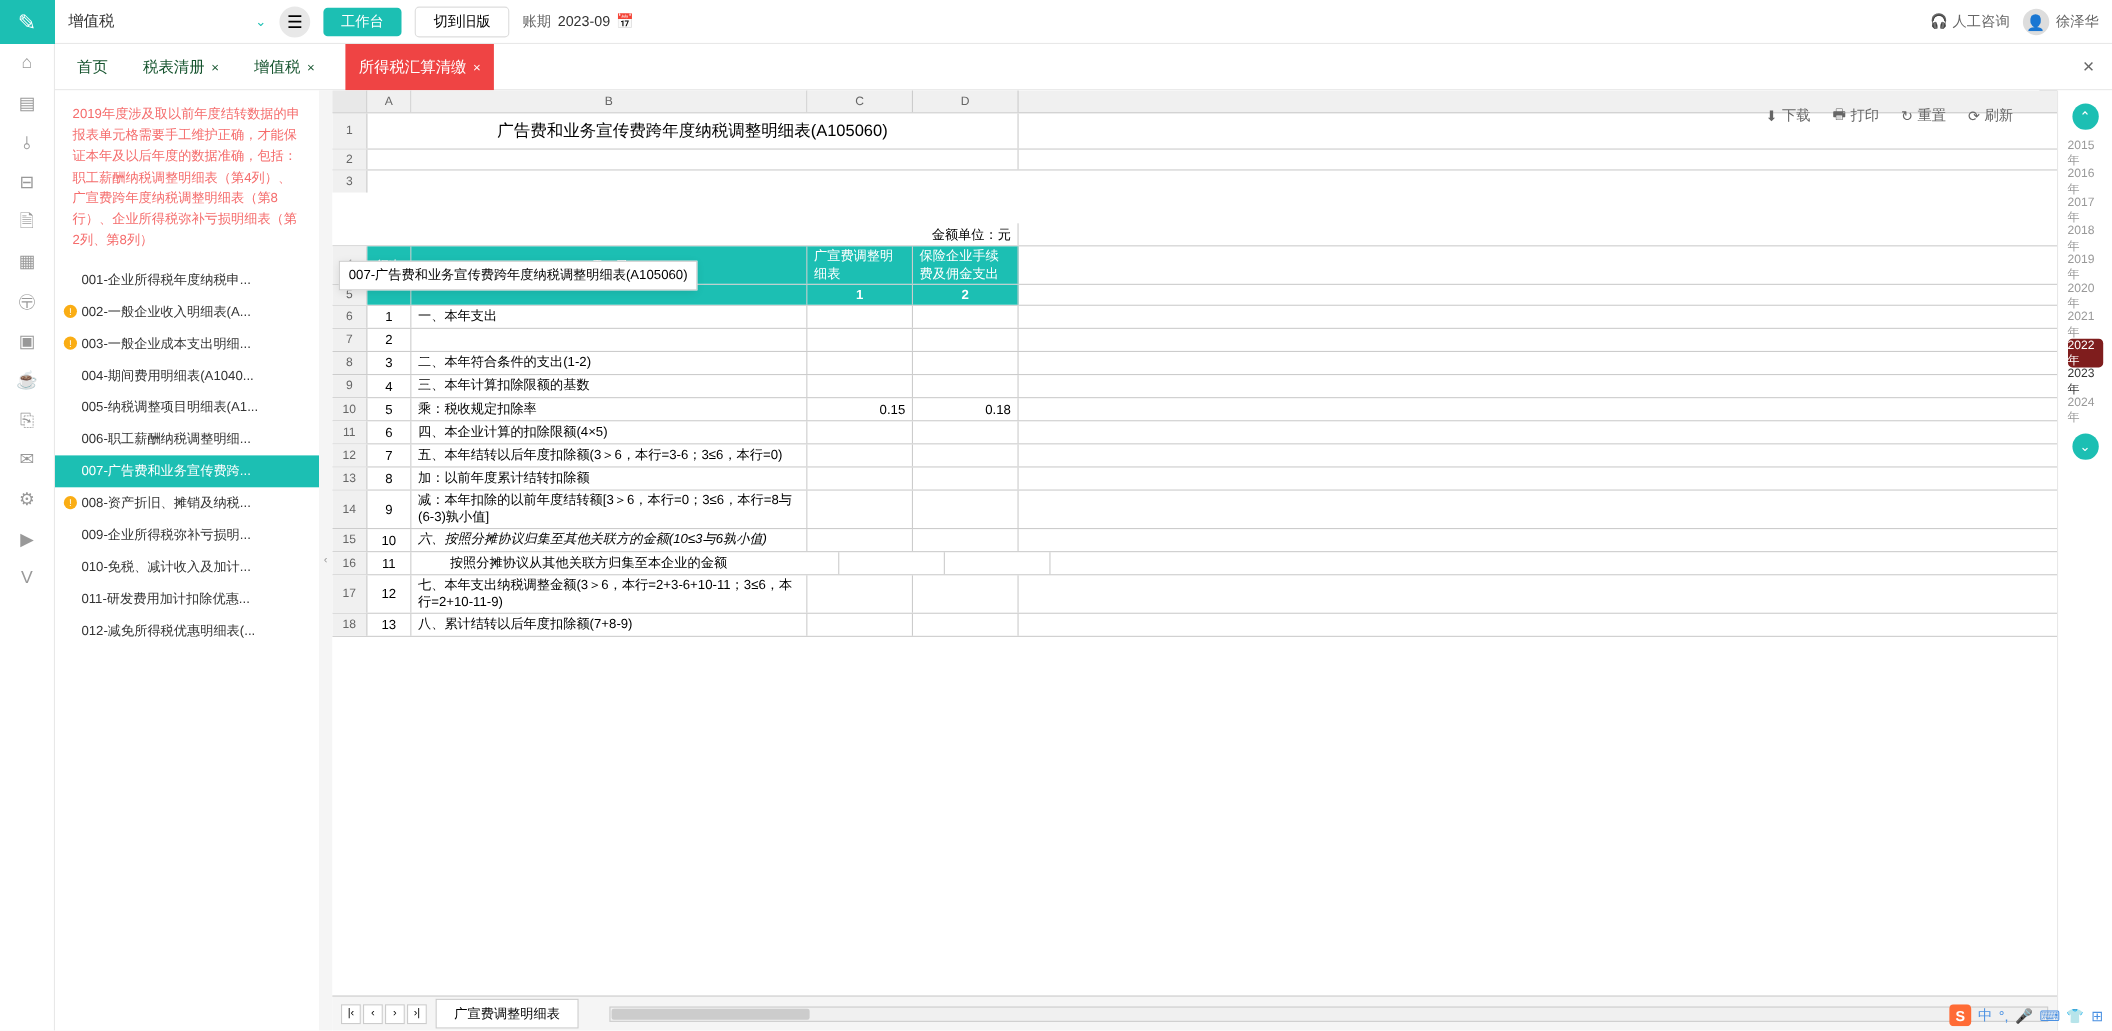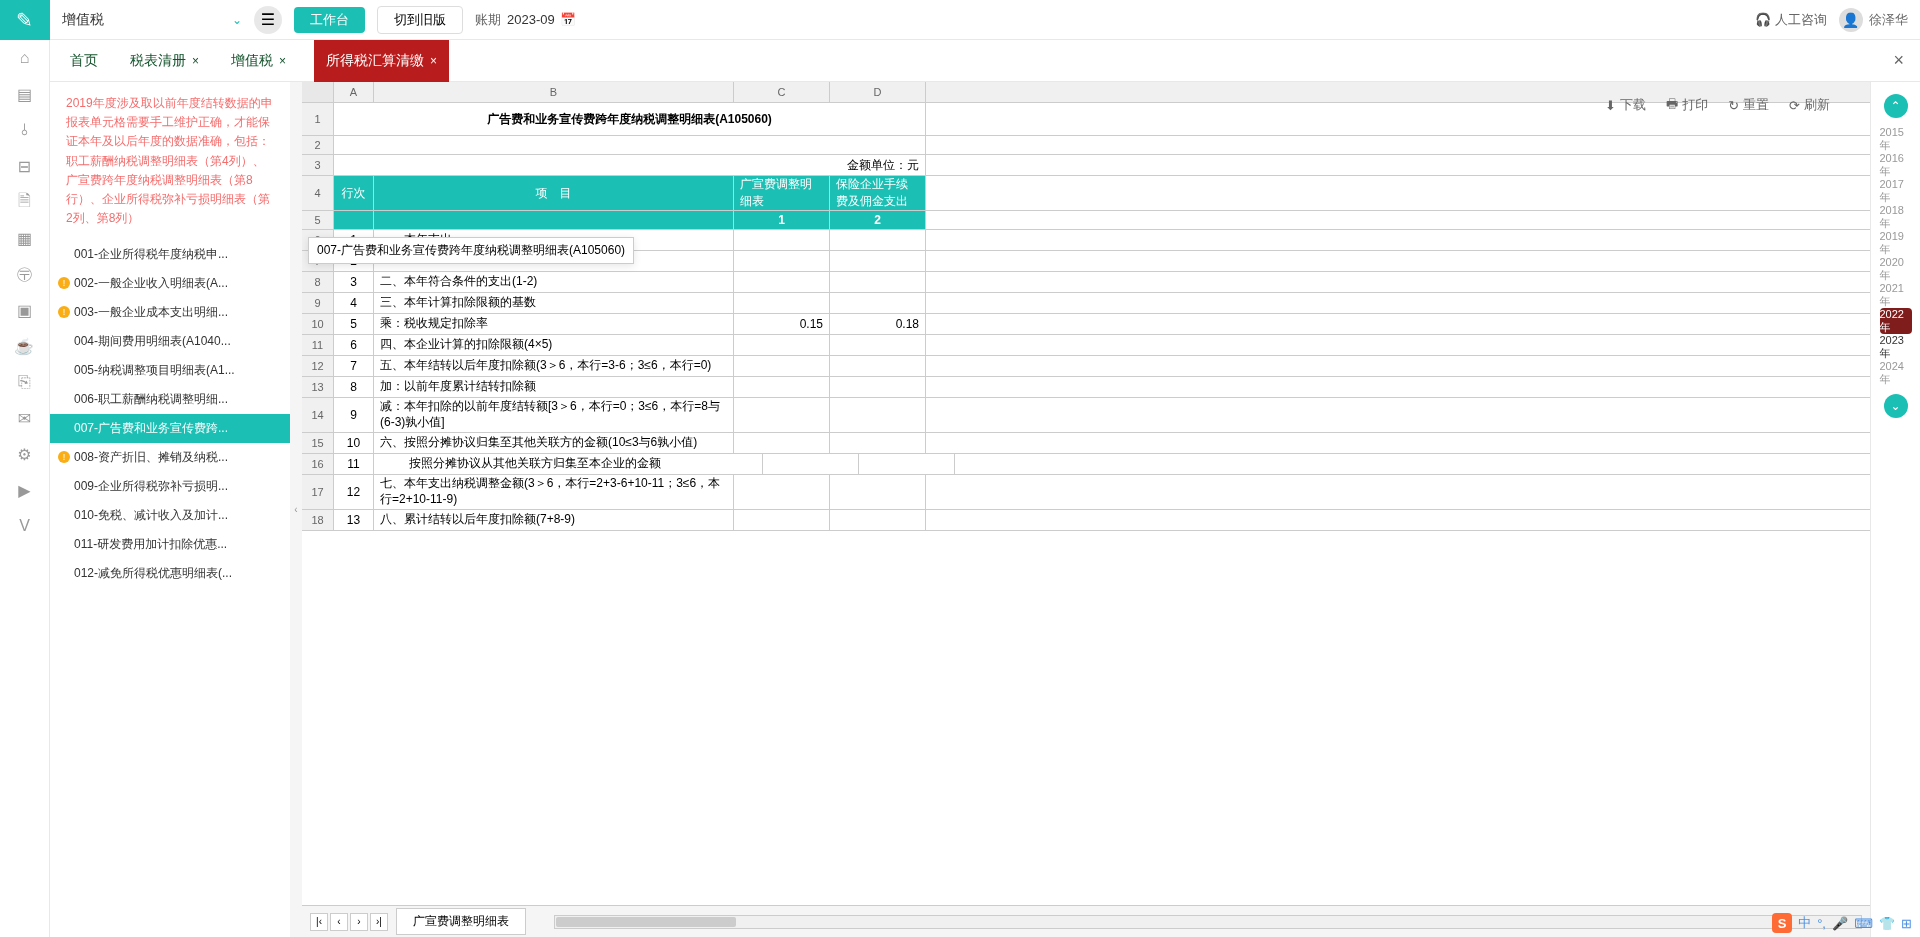--- a/index.html
+++ b/index.html
@@ -17,21 +17,21 @@
 .btn-primary{background:#1cbfb3;color:#fff;border:none}
 .btn-circle{width:28px;height:28px;border-radius:50%;background:#e8e8e8;display:flex;align-items:center;justify-content:center;cursor:pointer}
 .period{display:flex;align-items:center;gap:6px;font-size:13px;color:#666}
 .period-val{color:#333}
 .period-icon{color:#1cbfb3}
 .top-right{margin-left:auto;display:flex;align-items:center;gap:12px;font-size:13px;color:#666}
 .user{display:flex;align-items:center;gap:6px}
 .avatar{width:24px;height:24px;border-radius:50%;background:#ddd;display:flex;align-items:center;justify-content:center;color:#999;font-size:14px}
 .tabs{height:42px;display:flex;align-items:center;border-bottom:1px solid #e8e8e8;padding:0 16px;gap:24px;position:relative}
 .tab{display:flex;align-items:center;gap:6px;font-size:14px;color:#14532d;cursor:pointer;padding:0 4px;height:42px}
-.tab.active{background:#b91c1c;color:#fff;padding:0 12px}
+.tab.active{background:#ef4444;color:#fff;padding:0 12px}
 .tab-close{font-size:12px;cursor:pointer}
 .tabs-close{position:absolute;right:16px;font-size:18px;color:#666;cursor:pointer}
 .content{flex:1;display:flex;overflow:hidden}
 .left-panel{width:240px;display:flex;flex-direction:column;overflow:hidden}
 .warning{padding:12px 16px;font-size:12px;color:#f56c6c;line-height:1.6}
 .form-list{flex:1;overflow-y:auto}
 .form-item{padding:6px 12px 6px 24px;font-size:12px;color:#333;cursor:pointer;white-space:nowrap;overflow:hidden;text-overflow:ellipsis;position:relative}
 .form-item.has-warn::before{content:"!";position:absolute;left:8px;top:8px;width:12px;height:12px;border-radius:50%;background:#faad14;color:#fff;font-size:9px;display:flex;align-items:center;justify-content:center}
 .form-item.active{background:#1cbfb3;color:#fff}
 .collapse-handle{width:12px;background:#f5f5f5;cursor:pointer;display:flex;align-items:center;justify-content:center;font-size:10px;color:#999}
@@ -43,21 +43,21 @@
 .col-headers{display:flex;background:#f0f0f0;border-bottom:1px solid #ccc;position:sticky;top:0}
 .corner{width:32px;height:20px;background:#e8e8e8;border-right:1px solid #ccc}
 .col-h{height:20px;background:#f0f0f0;border-right:1px solid #ccc;text-align:center;font-size:11px;color:#666;line-height:20px}
 .row{display:flex;border-bottom:1px solid #ccc}
 .row-h{width:32px;background:#f0f0f0;border-right:1px solid #ccc;text-align:center;font-size:11px;color:#666;display:flex;align-items:center;justify-content:center}
 .cell{border-right:1px solid #ccc;padding:2px 6px;font-size:12px;display:flex;align-items:center}
 .cell.center{justify-content:center}
 .cell.right{justify-content:flex-end}
 .cell.teal{background:#1cbfb3;color:#fff;font-weight:500}
 .cell.bold{font-weight:bold}
-.title-row .cell{justify-content:center;font-size:12px;font-weight:bold;height:32px}
+.title-row .cell{justify-content:center;font-size:15px;font-weight:normal;height:32px}
 .tooltip{position:absolute;background:#fff;border:1px solid #ccc;padding:4px 8px;font-size:12px;z-index:10;box-shadow:0 2px 8px rgba(0,0,0,.1)}
 .sheet-tabs{height:32px;border-top:1px solid #ccc;display:flex;align-items:center;background:#f5f5f5;padding:0 8px;gap:8px}
 .sheet-nav{display:flex;gap:2px}
 .sheet-nav-btn{width:18px;height:18px;border:1px solid #ccc;background:#fff;font-size:10px;cursor:pointer;display:flex;align-items:center;justify-content:center}
 .sheet-tab{padding:4px 16px;background:#fff;border:1px solid #ccc;font-size:12px;cursor:pointer}
 .hscroll{flex:1;height:14px;margin-left:20px;position:relative}
 .hscroll-track{height:14px;background:#f0f0f0;border:1px solid #ccc}
 .hscroll-thumb{position:absolute;left:2px;top:2px;width:180px;height:10px;background:#ccc;border-radius:2px}
 .year-bar{width:50px;background:#fff;border-left:1px solid #e8e8e8;display:flex;flex-direction:column;align-items:center;padding-top:8px;gap:4px}
 .year-btn{width:32px;height:26px;font-size:11px;color:#999;cursor:pointer;display:flex;align-items:center;justify-content:center;border-radius:4px}
@@ -186,21 +186,21 @@
               <div class="row title-row">
                 <div class="row-h" style="width: 32px; height: 32px;">1</div>
                 <div class="cell" style="width: 592px; height: 32px;">广告费和业务宣传费跨年度纳税调整明细表(A105060)</div>
               </div>
               <div class="row">
                 <div class="row-h" style="width: 32px; height: 18px;">2</div>
                 <div class="cell" style="width: 592px; height: 18px;"></div>
               </div>
               <div class="row">
                 <div class="row-h" style="width: 32px; height: 20px;">3</div>
-                <div class="cell right" style="width: 592px; height: 20px;">金额单位：元</div>
+                <div class="cell right" style="width: 592px; height: 20px; margin-top: 48px;">金额单位：元</div>
               </div>
               <div class="row">
                 <div class="row-h" style="width: 32px; height: 34px;">4</div>
                 <div class="cell teal center" style="width: 40px; height: 34px;">行次</div>
                 <div class="cell teal center" style="width: 360px; height: 34px;">项　目</div>
                 <div class="cell teal center" style="width: 96px; height: 34px;">广宣费调整明细表</div>
                 <div class="cell teal center" style="width: 96px; height: 34px;">保险企业手续费及佣金支出</div>
               </div>
               <div class="row">
                 <div class="row-h" style="width: 32px; height: 18px;">5</div>
@@ -268,21 +268,21 @@
               <div class="row">
                 <div class="row-h" style="width: 32px; height: 34px;">14</div>
                 <div class="cell center" style="width: 40px; height: 34px;">9</div>
                 <div class="cell" style="width: 360px; height: 34px; white-space: normal; line-height: 1.3;">减：本年扣除的以前年度结转额[3＞6，本行=0；3≤6，本行=8与(6-3)孰小值]</div>
                 <div class="cell right" style="width: 96px; height: 34px;"></div>
                 <div class="cell right" style="width: 96px; height: 34px;"></div>
               </div>
               <div class="row">
                 <div class="row-h" style="width: 32px; height: 20px;">15</div>
                 <div class="cell center" style="width: 40px; height: 20px;">10</div>
-                <div class="cell" style="width: 360px; height: 20px; white-space: normal; line-height: 1.3;">六、按照分摊协议归集至其他关联方的金额(10≤3与6孰小值)</div>
+                <div class="cell" style="width: 360px; height: 20px; white-space: normal; line-height: 1.3; font-style: italic;">六、按照分摊协议归集至其他关联方的金额(10≤3与6孰小值)</div>
                 <div class="cell right" style="width: 96px; height: 20px;"></div>
                 <div class="cell right" style="width: 96px; height: 20px;"></div>
               </div>
               <div class="row">
                 <div class="row-h" style="width: 32px; height: 20px;">16</div>
                 <div class="cell center" style="width: 40px; height: 20px;">11</div>
                 <div class="cell" style="width: 360px; height: 20px; white-space: normal; line-height: 1.3; margin-left: 29px;">按照分摊协议从其他关联方归集至本企业的金额</div>
                 <div class="cell right" style="width: 96px; height: 20px;"></div>
                 <div class="cell right" style="width: 96px; height: 20px;"></div>
               </div>

